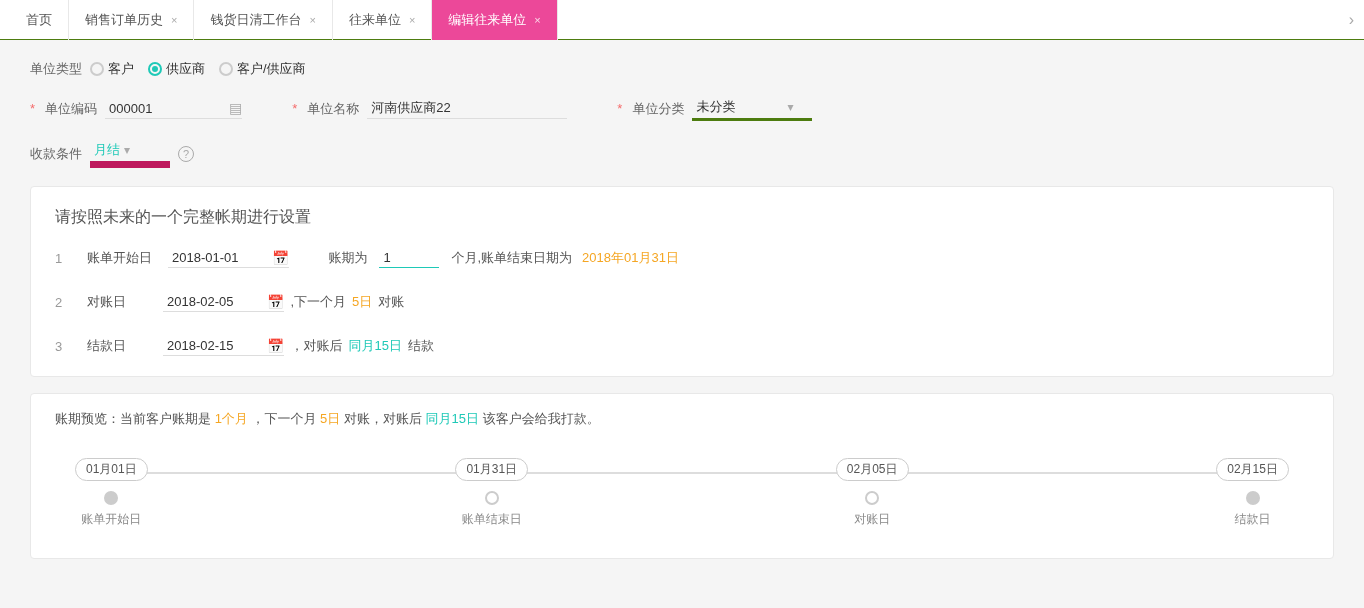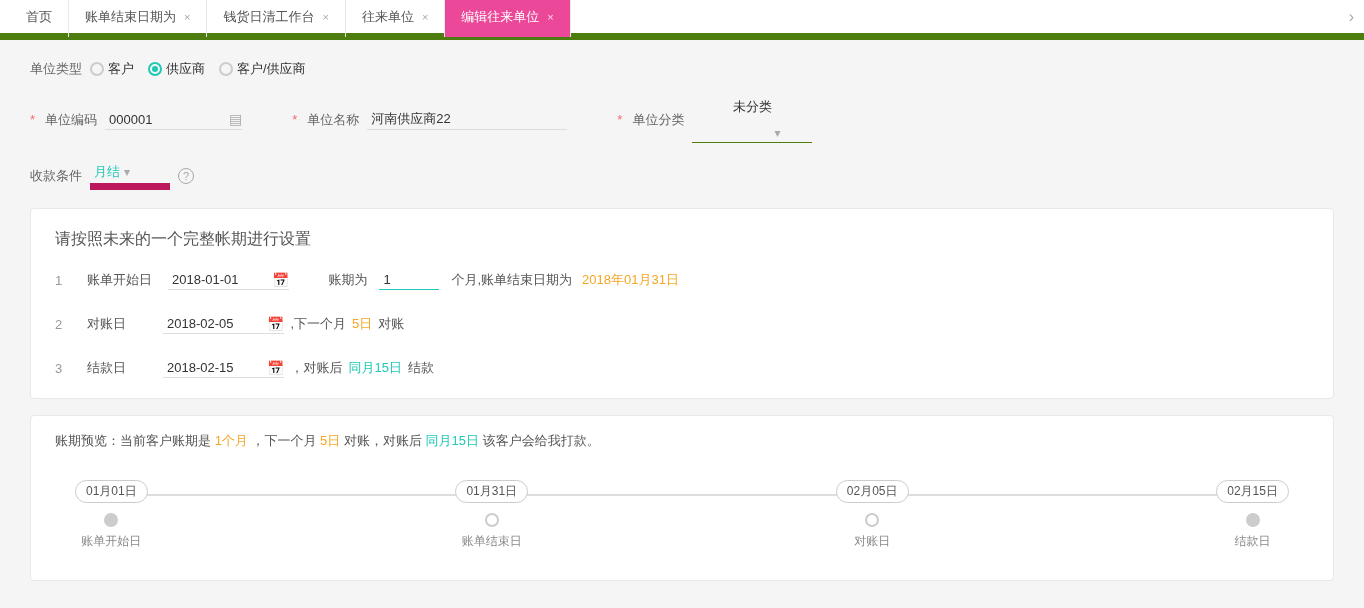--- a/index.html
+++ b/index.html
@@ -3,21 +3,21 @@
   <meta charset="utf-8">
   <style>
     * { box-sizing: border-box; margin: 0; padding: 0; }
     body { font-family: 'Microsoft YaHei', Arial, sans-serif; font-size: 13px; color: #333; background: #f5f5f5; }
 
     
     .tabs-bar {
       display: flex;
       align-items: center;
       background: #fff;
-      border-bottom: 7px solid #4d7c0f;
+      border-bottom: 1px solid #4d7c0f;
       height: 40px;
       padding-left: 10px;
     }
     .tab {
       display: flex;
       align-items: center;
       padding: 0 16px;
       height: 40px;
       cursor: pointer;
       font-size: 13px;
@@ -104,26 +104,25 @@
     }
     .input-with-icon input {
       border: none; outline: none; padding: 2px 4px;
       font-size: 13px; color: #333; background: transparent;
     }
     .cal-icon { color: #aaa; font-size: 14px; cursor: pointer; }
     .dropdown-icon { color: #aaa; font-size: 12px; cursor: pointer; }
 
     
     .select-field {
-      display: flex; align-items: center; gap: 10px;
-      border-bottom: 1px solid #4d7c0f;
+      display: flex; align-items: center; gap: 2px;
+      border-bottom: 3px solid #4d7c0f;
       padding: 2px 4px;
       cursor: pointer;
       min-width: 120px;
-      flex-direction: column;
     }
 
     
     .section-box {
       background: #fff;
       border: 1px solid #e8e8e8;
       border-radius: 4px;
       padding: 20px 24px;
       margin-bottom: 16px;
     }
@@ -249,21 +248,21 @@
     .收款-value { color: #1ec9b7; font-size: 13px; }
   </style>
 </head>
 <body>
 
 <div class="tabs-bar">
   <div class="tab">
     <span>首页</span>
   </div>
   <div class="tab">
-    <span>账单结束日期为</span>
+    <span>销售订单历史</span>
     <span class="close-icon">×</span>
   </div>
   <div class="tab">
     <span>钱货日清工作台</span>
     <span class="close-icon">×</span>
   </div>
   <div class="tab">
     <span>往来单位</span>
     <span class="close-icon">×</span>
   </div>

